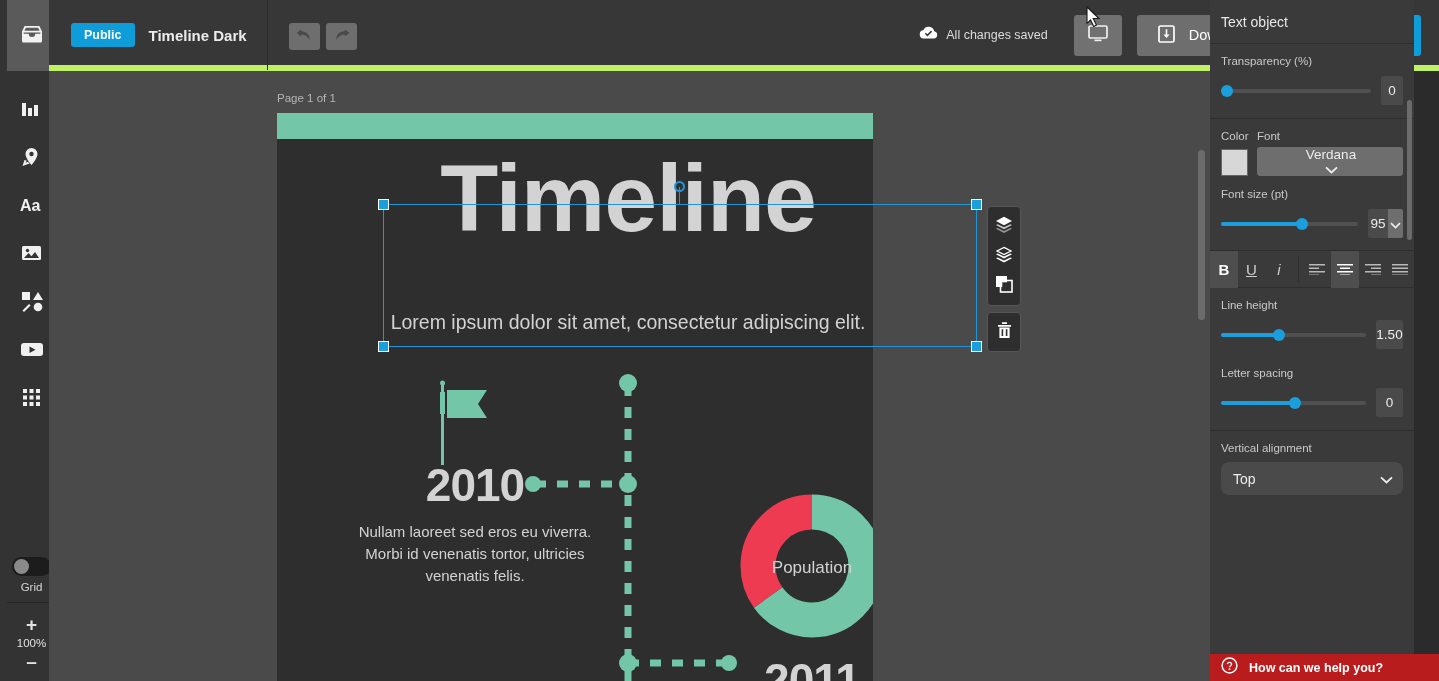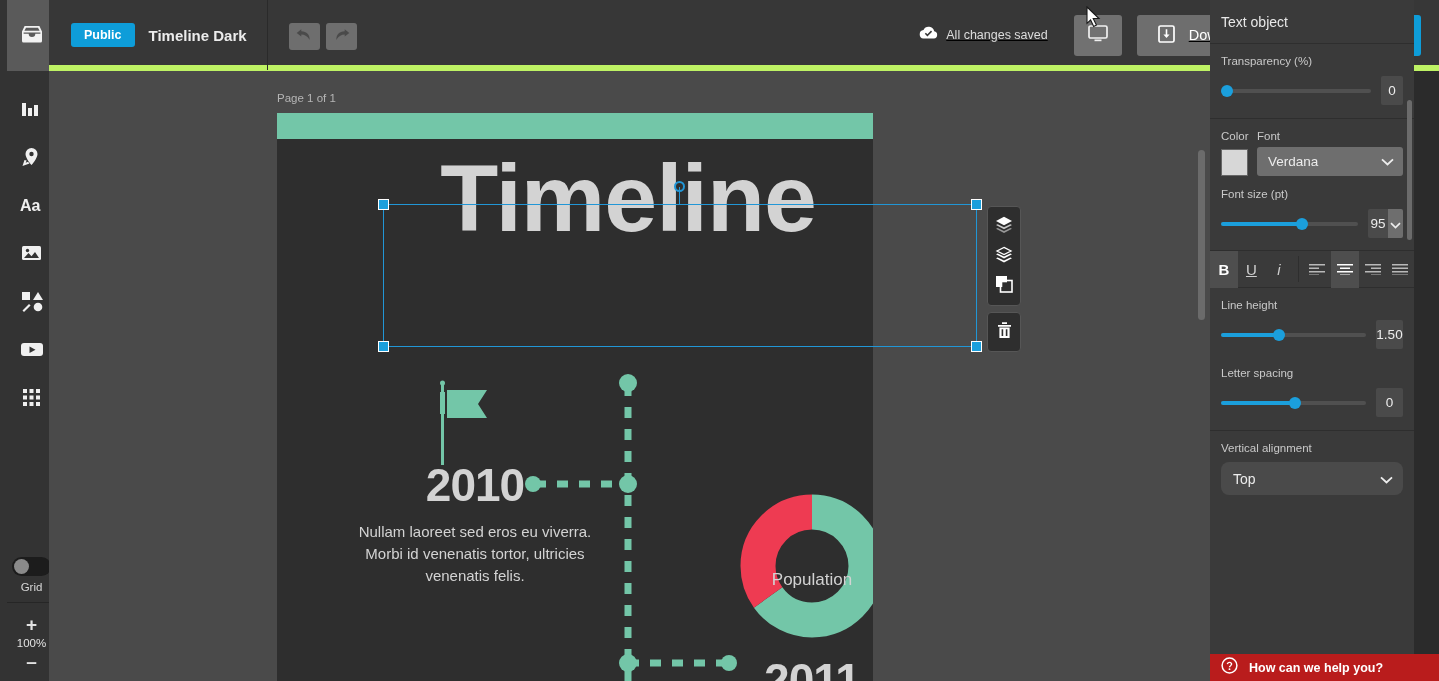--- a/index.html
+++ b/index.html
@@ -72,21 +72,21 @@
   .hist {
     position:absolute; left:240px; top:23px; display:flex; gap:6px;
   }
   .hist-btn {
     width:31px; height:27px; background:#6e6e6e; border-radius:3px;
     display:flex; align-items:center; justify-content:center; cursor:pointer;
   }
 
   .topbar-right {
     position:absolute; right:18px; top:0; height:70px;
-    display:flex; align-items:center; gap:4px;text-decoration:underline;
+    display:flex; align-items:center; gap:4px;
   }
   .saved {
     display:flex; align-items:center; gap:8px; margin-right:22px;
   }
   .saved-txt { color:#dcdcdc; font-size:12.5px; white-space:nowrap; }
   .btn-preview {
     width:48px; height:41px; background:#717171; border-radius:3px;
     display:flex; align-items:center; justify-content:center; cursor:pointer;
     margin-right:11px;
   }
@@ -199,21 +199,21 @@
   .slider-row { display:flex; align-items:center; gap:10px; }
   .slider { position:relative; height:14px; flex:1; cursor:pointer; }
   .strack { position:absolute; top:5px; left:0; width:100%; height:4px; background:#505050; border-radius:2px; }
   .sfill { position:absolute; top:5px; left:0; height:4px; background:#1b9fdc; border-radius:2px; }
   .sknob { position:absolute; top:1px; width:12px; height:12px; border-radius:50%; background:#1b9fdc; }
 
   .swatch { width:27px; height:27px; background:#d7d7d7; border:1px solid #666; cursor:pointer; }
   .select {
     background:#6e6e6e; border-radius:3px; color:#ececec; font-size:13.5px;
     height:29px; display:flex; align-items:center; justify-content:space-between;
-    padding:0 9px 0 11px; cursor:pointer;
+    padding:0 9px 0 11px; cursor:pointer;flex-direction:column;
   }
   .select-dark {
     background:#4a4a4a; border-radius:8px; color:#ececec; font-size:14px;
     height:33px; display:flex; align-items:center; justify-content:space-between;
     padding:0 10px 0 12px; cursor:pointer;
   }
   .fmt-bar { display:flex; align-items:center; border-top:1px solid #2e2e2e; border-bottom:1px solid #2e2e2e; height:38px; }
   .fmt-btn {
     width:32px; height:37px; display:flex; align-items:center; justify-content:center;
     cursor:pointer; color:#cfcfcf; font-size:15px;
@@ -394,20 +394,21 @@
     </div>
   </div>
 
   <div class="workspace">
     <div class="page-label">Page 1 of 1</div>
 
     <div class="canvas dots">
       <div class="canvas-band"></div>
 
       <div class="title-big">Timeline</div>
+      <div class="subtitle">Lorem ipsum dolor sit amet, consectetur adipiscing elit.</div>
 
       <svg class="tl" viewBox="0 0 702 568">
 
         <g>
           <rect x="164" y="272" width="3" height="80" fill="#73c6a8"></rect>
           <circle cx="165.5" cy="270" r="2.5" fill="#73c6a8"></circle>
           <path d="M170 277h40l-9 14 9 14h-40z" fill="#73c6a8"></path>
           <rect x="163" y="279" width="5" height="22" fill="#73c6a8"></rect>
         </g>
 
@@ -427,21 +428,21 @@
       <div class="body-txt" style="left:48px; top:408px; width:300px;">
         <div>Nullam laoreet sed eros eu viverra.</div>
         <div>Morbi id venenatis tortor, ultricies</div>
         <div>venenatis felis.</div>
       </div>
 
       <svg class="donut" style="left:462px; top:380px;" width="146" height="146" viewBox="0 0 146 146">
         <circle cx="73" cy="73" r="54" fill="none" stroke="#73c6a8" stroke-width="35" stroke-dasharray="220.5 118.8" transform="rotate(-90 73 73)"></circle>
         <circle cx="73" cy="73" r="54" fill="none" stroke="#ee3b52" stroke-width="35" stroke-dasharray="118.8 220.5" stroke-dashoffset="-220.5" transform="rotate(-90 73 73)"></circle>
       </svg>
-      <div class="donut-label" style="left:462px; top:445px; width:146px;margin-top:12px;">Population</div>
+      <div class="donut-label" style="left:462px; top:445px; width:146px;">Population</div>
 
       <div class="year" style="left:462px; top:540px; width:146px; text-align:center;">2011</div>
 
     </div>
 
     <div class="rot-stem"></div>
     <div class="rot-knob"></div>
     <div class="sel-box">
       <div class="handle" style="left:-6px; top:-6px;"></div>
       <div class="handle" style="right:-6px; top:-6px;"></div>

